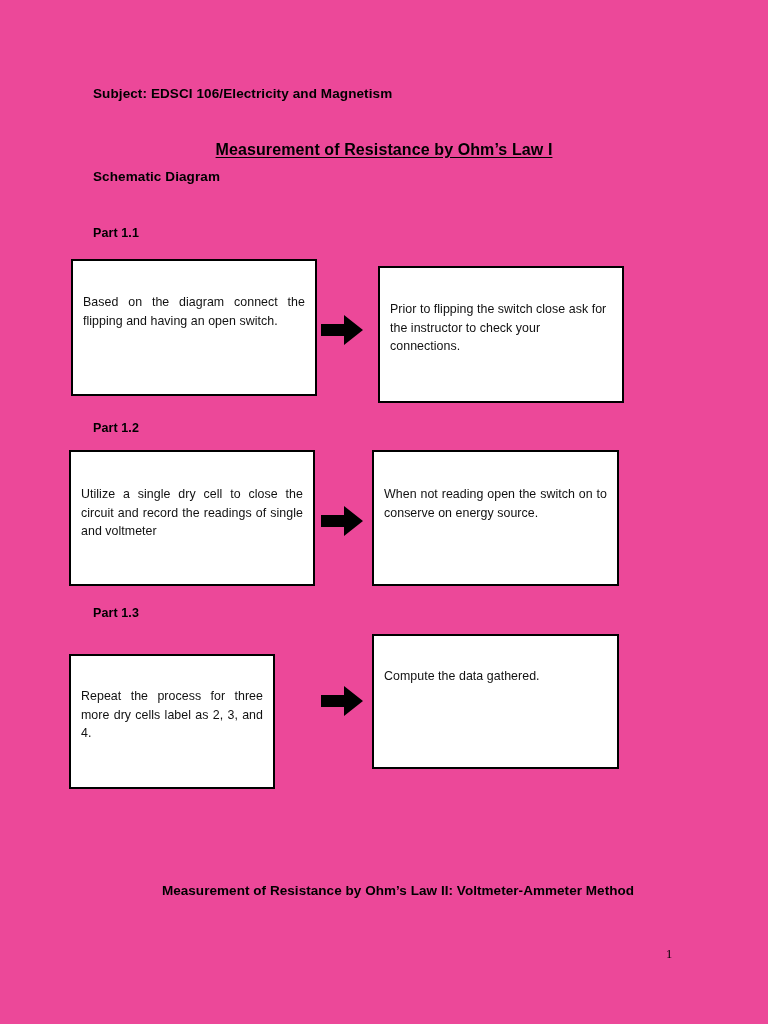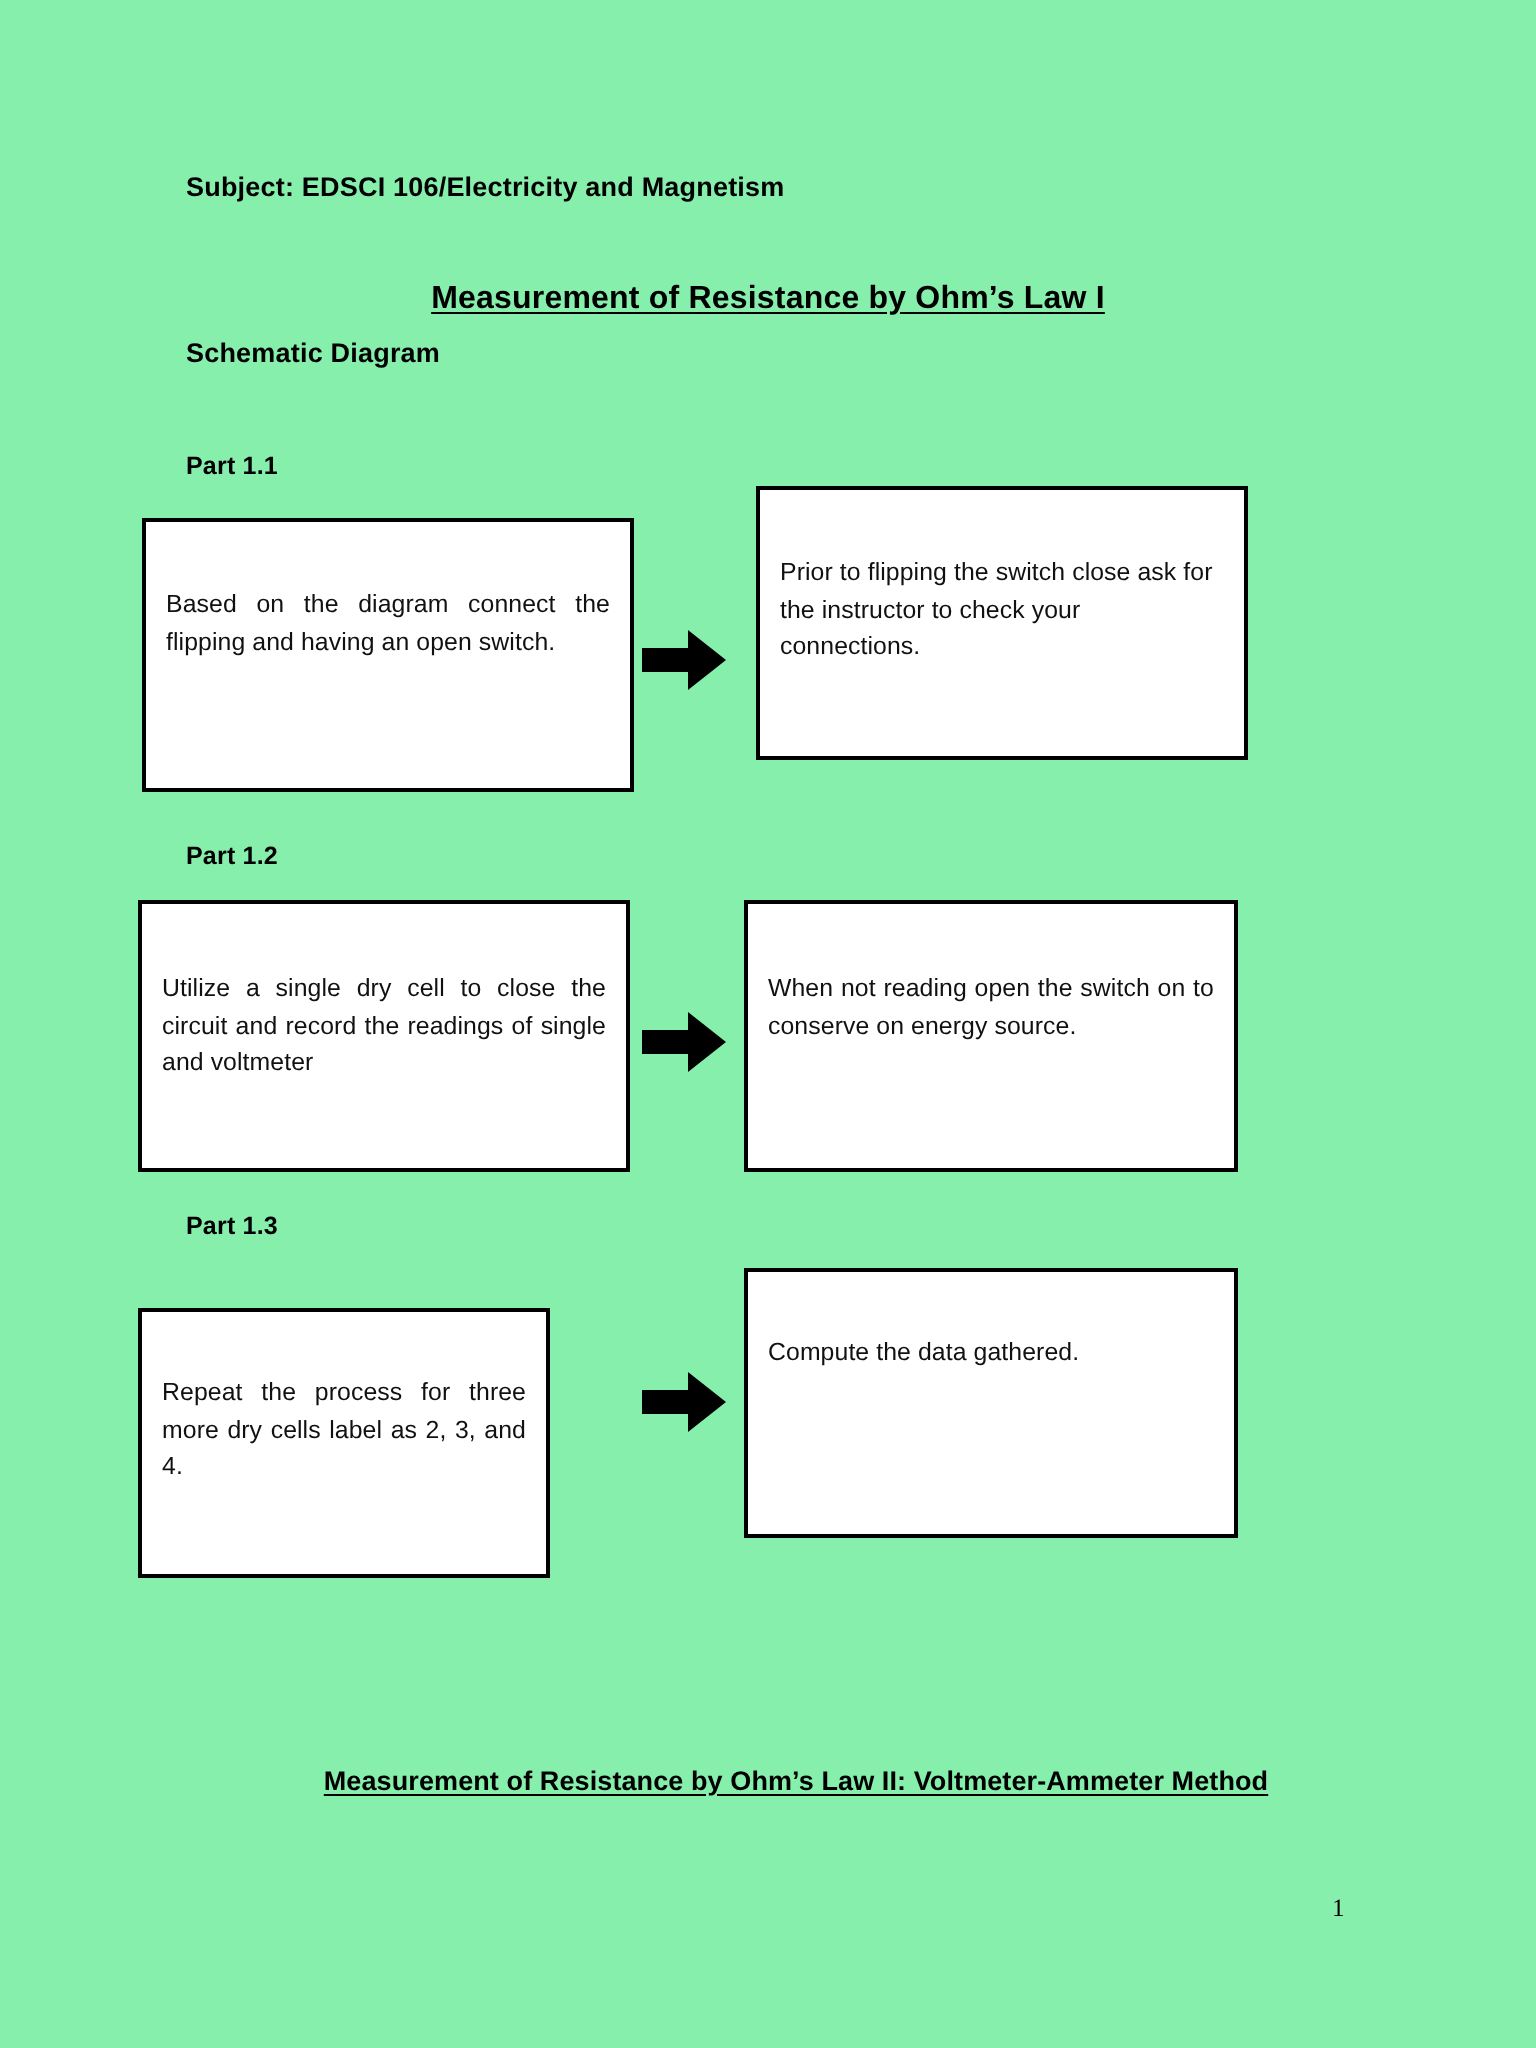--- a/index.html
+++ b/index.html
@@ -11,21 +11,21 @@
     width: 768px;
     height: 1024px;
     position: relative;
     font-family: "Liberation Sans", sans-serif;
     color: #000000;
     overflow: hidden;
   }
   .page {
     position: absolute;
     inset: 0;
-    background: #86efac;
+    background: #ec4899;
   }
   .subject-line {
     position: absolute;
     left: 93px;
     top: 86px;
     font-size: 13.5px;
     font-weight: bold;
     letter-spacing: 0.1px;
     white-space: nowrap;
   }
@@ -92,21 +92,20 @@
     position: absolute;
     left: 0;
     right: 0;
     top: 883px;
     text-align: center;
     font-size: 13.5px;
     font-weight: bold;
     letter-spacing: 0.05px;
   }
   .doc-title-2 span.u {
-    text-decoration: underline;
     text-underline-offset: 2px;
     margin-left: 28px;
   }
   .page-number {
     position: absolute;
     left: 666px;
     top: 947px;
     font-size: 12.5px;
     font-family: "Liberation Serif", serif;
     color: #000000;
@@ -130,21 +129,21 @@
   <div class="flow-box align-justify" style="left:71px; top:259px; width:246px; height:137px;">
     <div class="box-text" style="top:32px;">Based on the diagram connect the flipping and having an open switch.</div>
   </div>
 
   <div class="arrow" style="left:321px; top:315px;">
     <svg viewBox="0 0 42 30" xmlns="http://www.w3.org/2000/svg" aria-hidden="true">
       <polygon points="0,9 23,9 23,0 42,15 23,30 23,21 0,21" fill="#000000"></polygon>
     </svg>
   </div>
 
-  <div class="flow-box align-left" style="left:378px; top:243px; width:246px; height:137px;">
+  <div class="flow-box align-left" style="left:378px; top:266px; width:246px; height:137px;">
     <div class="box-text" style="top:32px;">Prior to flipping the switch close ask for the instructor to check your connections.</div>
   </div>
 
   <div class="part-label" style="left:93px; top:421px;">Part 1.2</div>
 
   <div class="flow-box align-justify" style="left:69px; top:450px; width:246px; height:136px;">
     <div class="box-text" style="top:33px;">Utilize a single dry cell to close the circuit and record the readings of single and voltmeter</div>
   </div>
 
   <div class="arrow" style="left:321px; top:506px;">

